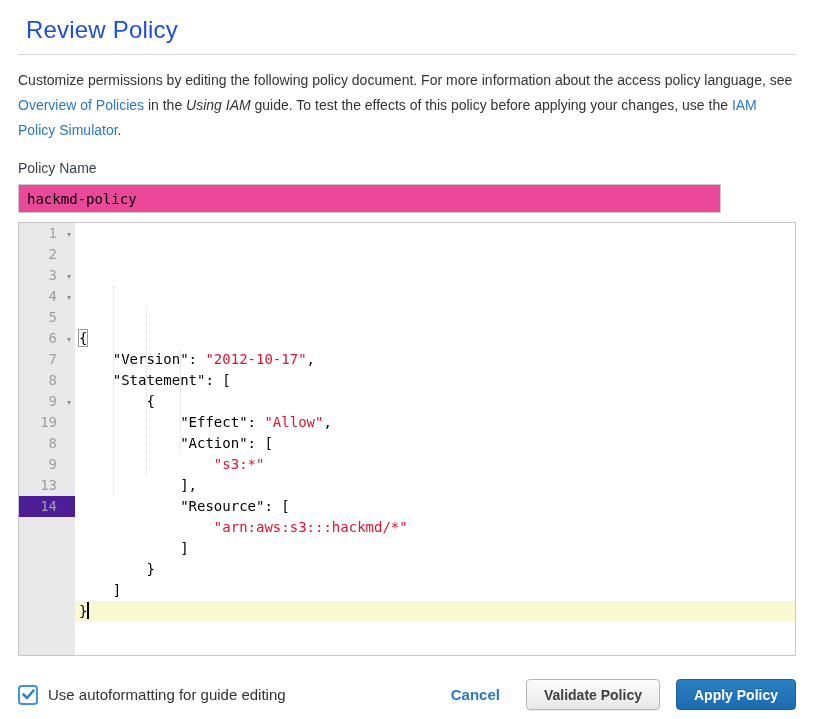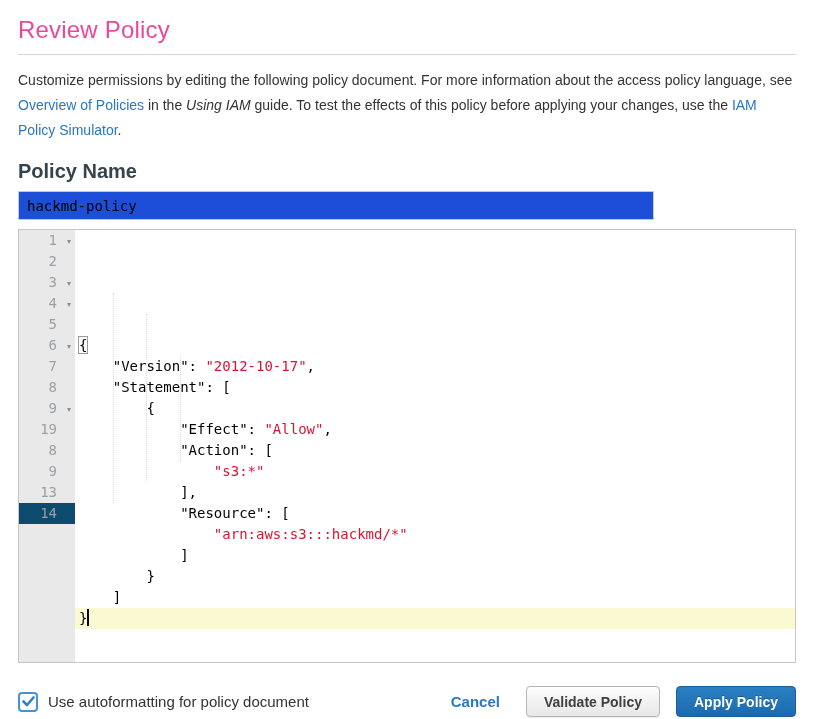--- a/index.html
+++ b/index.html
@@ -10,22 +10,22 @@
     font-family: "Liberation Sans", sans-serif;
     color: #333;
     overflow: hidden;
   }
   .container { padding: 0 18px; }
 
   
   .page-title {
     font-size: 24px;
     font-weight: 500;
-    color: #ec4899;
-    margin: 16px 0 10px 0;
+    color: #1d4ed8;
+    margin: 16px 0 10px 8px;
     letter-spacing: 0.2px;
   }
   .title-rule {
     border: none;
     border-top: 1px solid #d5d5d5;
     margin: 0 0 13px 0;
   }
 
   
   .intro {
@@ -37,38 +37,38 @@
   }
   .intro a {
     color: #2b77c0;
     text-decoration: none;
     cursor: pointer;
   }
   .intro em { font-style: italic; }
 
   
   .field-label {
-    font-size: 20px;
-    font-weight: bold;
+    font-size: 14px;
+    font-weight: normal;
     color: #37434b;
     margin: 14px 0 8px 0;
   }
 
   
   .policy-name-input {
     display: block;
-    width: 636px;
+    width: 703px;
     height: 29px;
     border: 1px solid #c9c9c9;
     border-radius: 0;
     padding: 4px 8px;
     font-family: "DejaVu Sans Mono", monospace;
     font-size: 14px;
     color: #000;
-    background: #1d4ed8;
+    background: #ec4899;
     outline: none;
   }
 
   
   .editor {
     margin-top: 9px;
     width: 778px;
     height: 434px;
     border: 1px solid #c6c6c6;
     display: flex;
@@ -85,21 +85,21 @@
     color: #9aa0a6;
     flex: 0 0 auto;
     user-select: none;
   }
   .gutter-row {
     height: 21px;
     text-align: right;
     padding-right: 18px;
     position: relative;
   }
-  .gutter-row.active { background: #0c4a6e; }
+  .gutter-row.active { background: #4c1d95; }
   .fold {
     position: absolute;
     right: 4px;
     top: 1px;
     font-size: 8px;
     color: #8a9095;
     font-family: "Liberation Sans", sans-serif;
   }
   .code {
     flex: 1 1 auto;
@@ -230,21 +230,21 @@
     <div class="line"><span class="tok-bracket">{</span></div><div class="line"><span class="tok-plain">    "Version": </span><span class="tok-string">"2012-10-17"</span><span class="tok-plain">,</span></div><div class="line"><span class="tok-plain">    "Statement": [</span></div><div class="line"><span class="tok-plain">        {</span></div><div class="line"><span class="tok-plain">            "Effect": </span><span class="tok-string">"Allow"</span><span class="tok-plain">,</span></div><div class="line"><span class="tok-plain">            "Action": [</span></div><div class="line"><span class="tok-plain">                </span><span class="tok-string">"s3:*"</span></div><div class="line"><span class="tok-plain">            ],</span></div><div class="line"><span class="tok-plain">            "Resource": [</span></div><div class="line"><span class="tok-plain">                </span><span class="tok-string">"arn:aws:s3:::hackmd/*"</span></div><div class="line"><span class="tok-plain">            ]</span></div><div class="line"><span class="tok-plain">        }</span></div><div class="line"><span class="tok-plain">    ]</span></div><div class="line active"><span class="tok-plain">}</span><span class="cursor"></span></div></div>
   </div>
 
   <div class="footer">
     <div class="autoformat">
       <div class="checkbox">
         <svg width="13" height="11" viewBox="0 0 13 11">
           <polyline points="1.5,5.5 5,9 11.5,1.5" fill="none" stroke="#2f80d4" stroke-width="2.6" stroke-linecap="round" stroke-linejoin="round"></polyline>
         </svg>
       </div>
-      <span class="autoformat-label">Use autoformatting for policy document</span>
+      <span class="autoformat-label">Use autoformatting for guide editing</span>
     </div>
     <div class="actions">
       <a class="cancel-link">Cancel</a>
       <button class="btn btn-secondary">Validate Policy</button>
       <button class="btn btn-primary">Apply Policy</button>
     </div>
   </div>
 
 </div>
 

